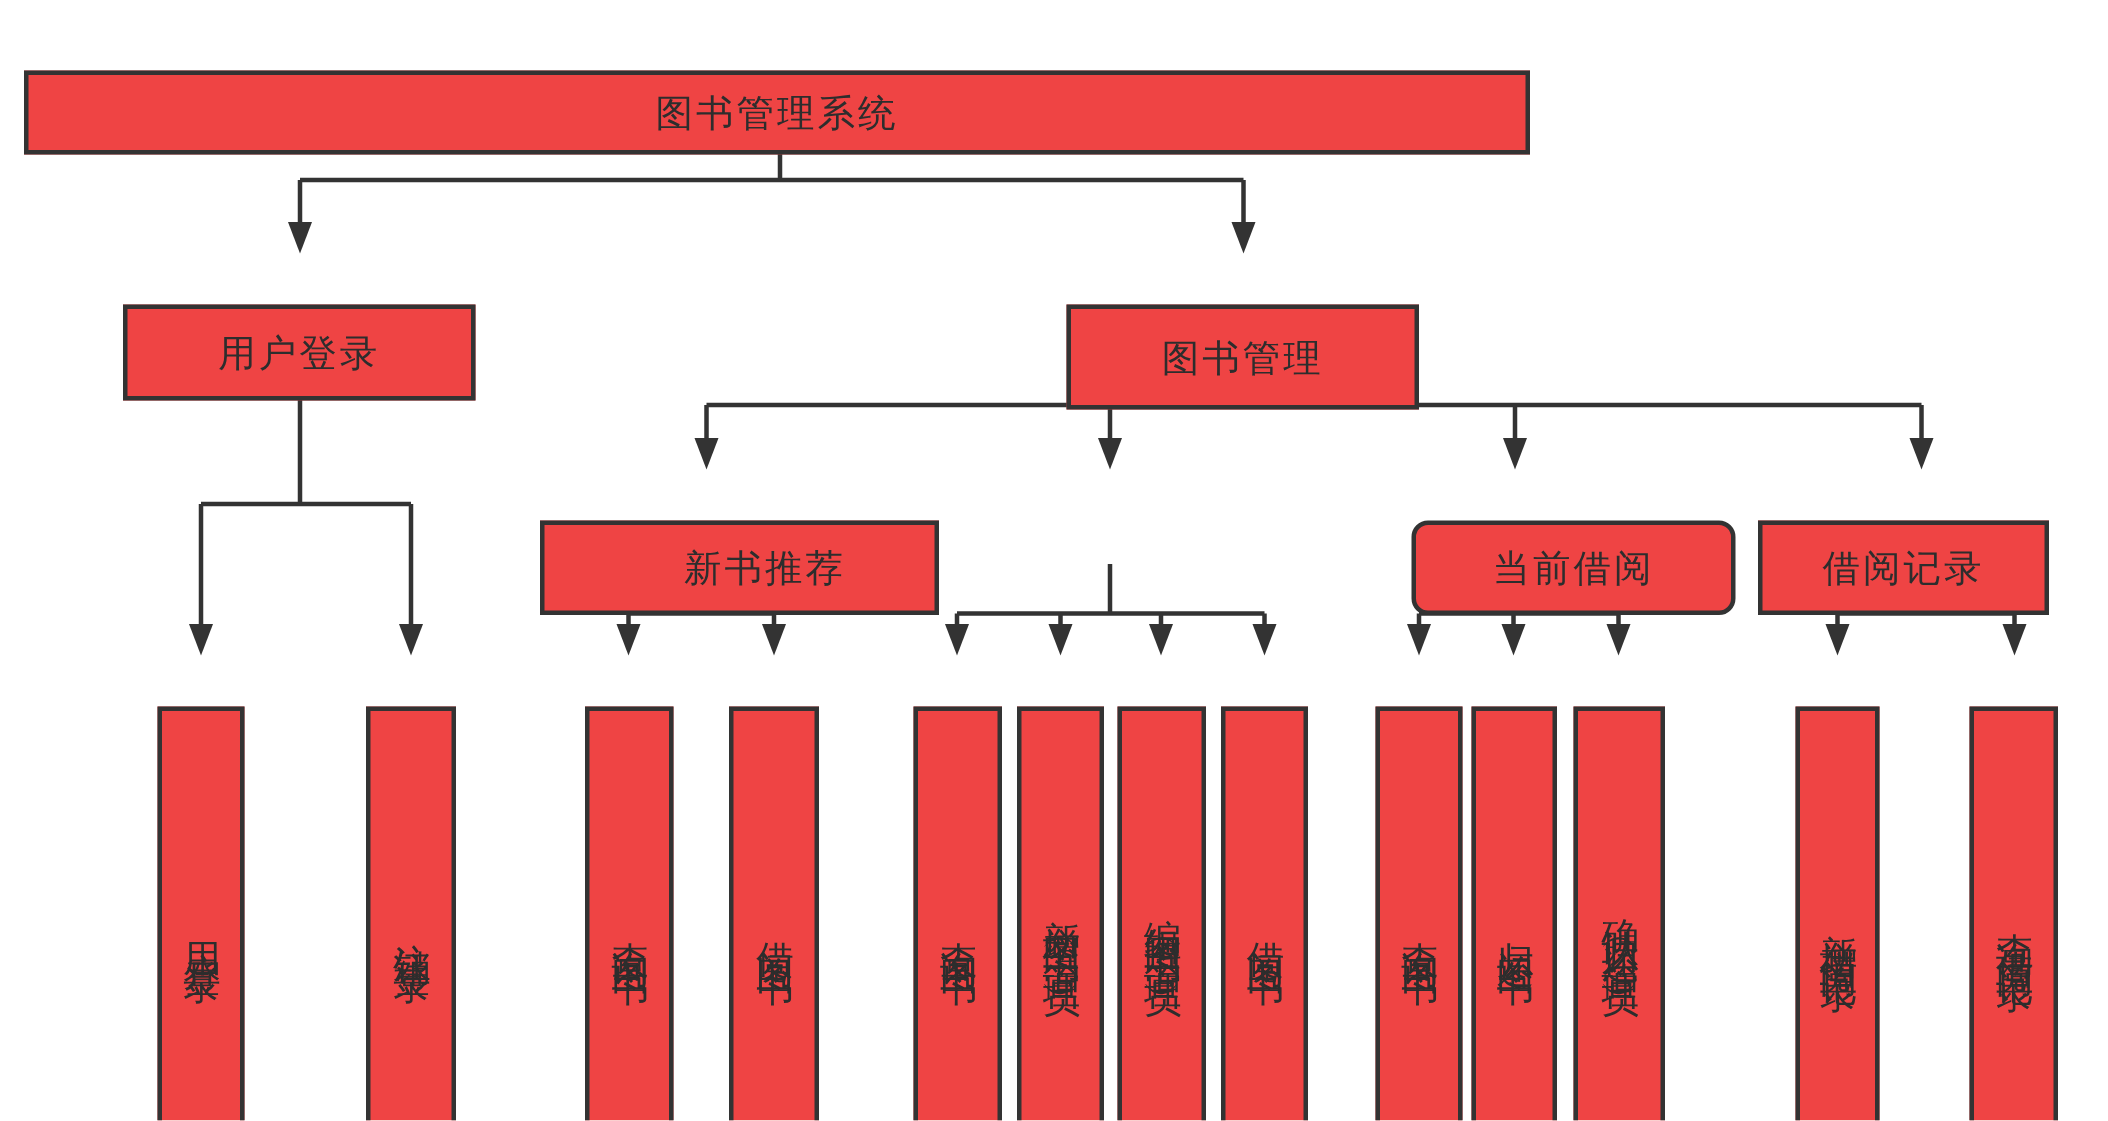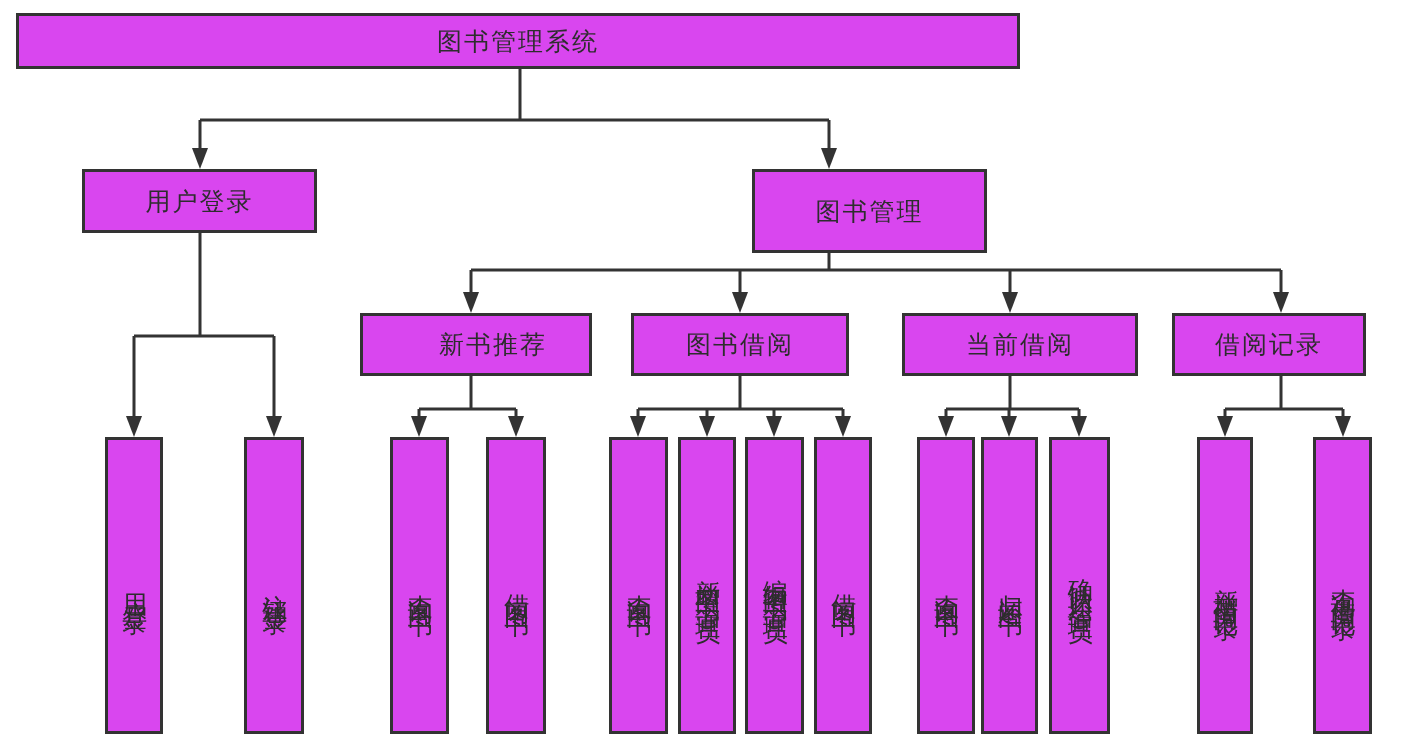--- a/index.html
+++ b/index.html
@@ -5,23 +5,23 @@
   html,body { margin:0; padding:0; background:#ffffff; }
   .canvas {
     position:relative; width:1405px; height:747px; background:#ffffff;
     font-family:"DejaVu Sans","Liberation Sans",sans-serif; overflow:hidden;
   }
   .wires { position:absolute; left:0; top:0; width:1405px; height:747px; }
   .wire  { stroke:#333333; stroke-width:3; fill:none; }
   .head  { fill:#333333; stroke:none; }
   .box {
     position:absolute; box-sizing:border-box;
-    border:3px solid #333333; background:#d946ef;
+    border:3px solid #333333; background:#ef4444;
     display:flex; align-items:center; justify-content:center;
-    color:#2d2d2d; font-size:25px; letter-spacing:2px; text-align:center;
+    color:#2d2d2d; font-size:25px; letter-spacing:2px; text-align:center;margin-top:34px;
   }
   .leaf .vtext {
     writing-mode:vertical-rl; text-orientation:mixed;
     letter-spacing:6px; line-height:1.05; white-space:nowrap;
   }
   .watermark {
     position:absolute; top:711px; right:4px; z-index:5;
     font-size:23px; letter-spacing:1px;
     color:rgba(255,255,255,0.93);
     text-shadow:0 0 2px rgba(125,125,125,0.95), 1px 1px 2px rgba(105,105,105,0.85), -1px -1px 2px rgba(150,150,150,0.6);
@@ -68,31 +68,28 @@
     <polygon class="head" points="1335,416 1351,416 1343,437"></polygon>
   </svg>
 
   <div class="box" style="left:16px; top:13px; width:1004px; height:56px;">
     <span>图书管理系统</span>
   </div>
 
   <div class="box" style="left:82px; top:169px; width:235px; height:64px;">
     <span>用户登录</span>
   </div>
-  <div class="box" style="left:752px; top:169px; width:235px; height:84px;text-align:right;">
+  <div class="box" style="left:711px; top:169px; width:235px; height:70px;text-align:right;">
     <span>图书管理</span>
   </div>
 
-  <div class="box" style="left:360px; top:313px; width:232px; height:63px;padding-left:34px;">
+  <div class="box" style="left:360px; top:313px; width:266px; height:63px;padding-left:34px;">
     <span>新书推荐</span>
   </div>
-  <div class="box" style="left:631px; top:313px; width:218px; height:63px;">
-    <span>图书借阅</span>
-  </div>
-  <div class="box" style="left:902px; top:313px; width:236px; height:63px;">
+  <div class="box" style="left:941px; top:313px; width:216px; height:63px;border-radius:11px;">
     <span>当前借阅</span>
   </div>
   <div class="box" style="left:1172px; top:313px; width:194px; height:63px;">
     <span>借阅记录</span>
   </div>
 
   <div class="box leaf" style="left:105px; top:437px; width:58px; height:297px;">
     <span class="vtext">用户登录</span>
   </div>
   <div class="box leaf" style="left:244px; top:437px; width:60px; height:297px;">

